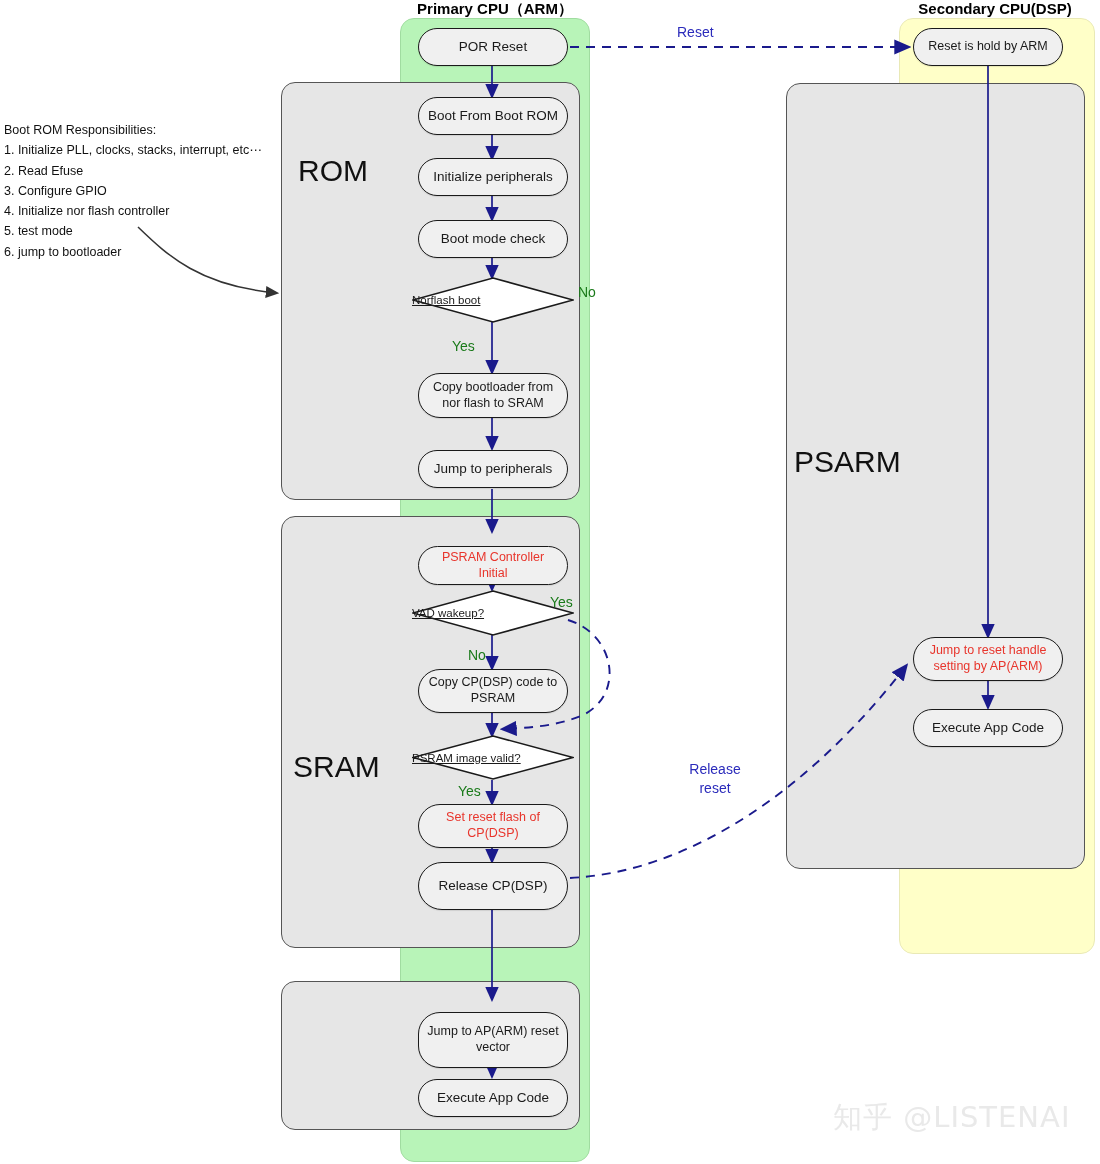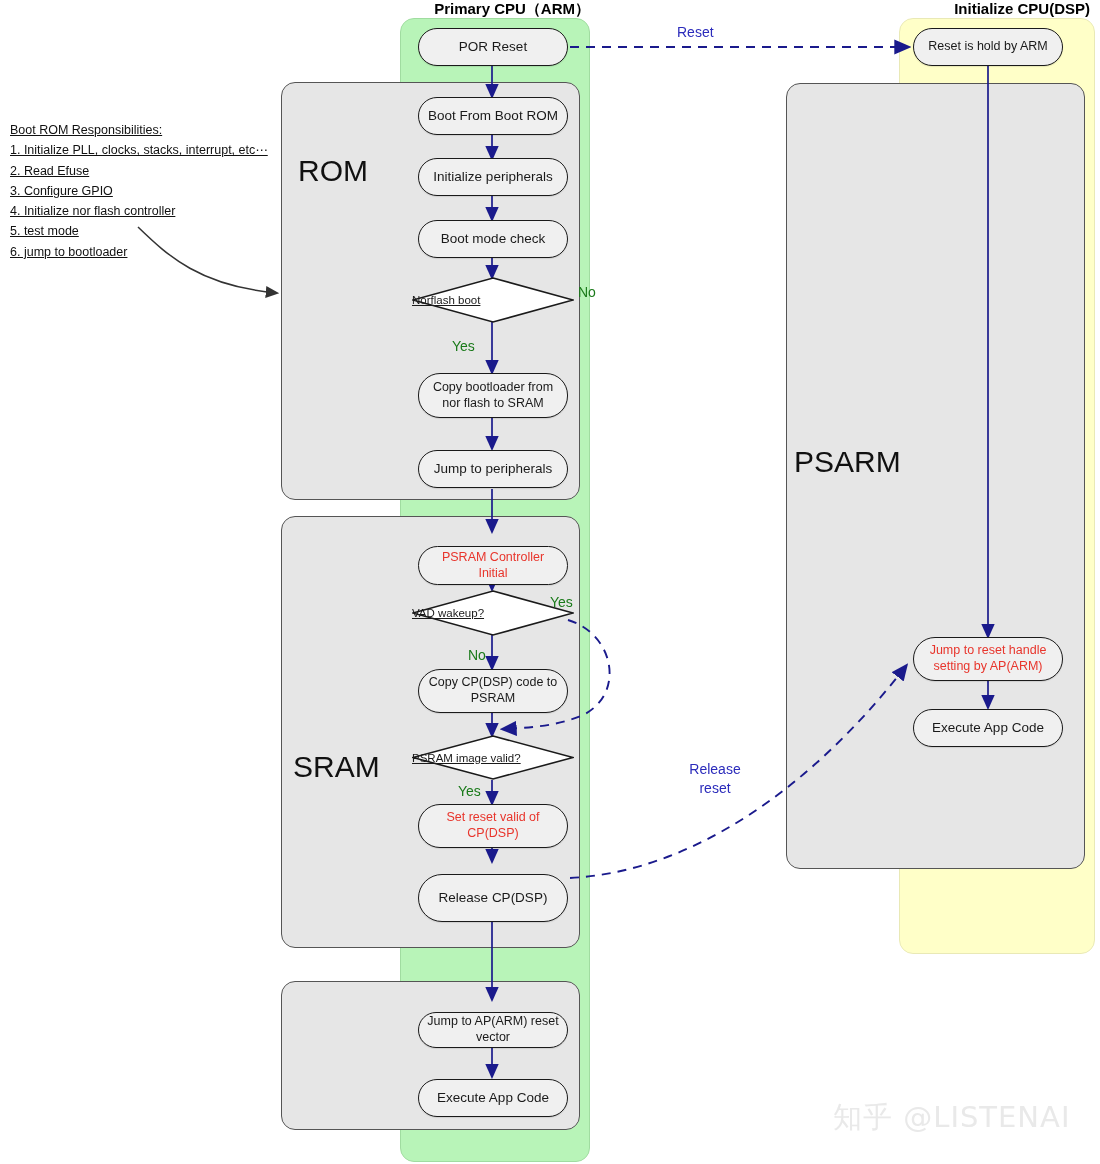--- a/index.html
+++ b/index.html
@@ -3,21 +3,21 @@
 <meta charset="utf-8">
 <style>
   html,body{margin:0;padding:0;background:#ffffff;}
   body{font-family:"Liberation Sans","DejaVu Sans",sans-serif;}
   #canvas{position:relative;width:1100px;height:1164px;overflow:hidden;background:#fff;}
 
   
   .lane{position:absolute;border-radius:14px;}
   .lane-primary{background:#9ef09e;opacity:.72;border:1px solid #7ccf7c;}
   .lane-secondary{background:#ffffa8;opacity:.62;border:1px solid #dcdc8a;}
-  .lane-title{position:absolute;font-weight:bold;font-size:15px;color:#000;text-align:right;white-space:nowrap;}
+  .lane-title{position:absolute;font-weight:bold;font-size:15px;color:#000;text-align:center;white-space:nowrap;}
 
   
   .memzone{position:absolute;background:#e6e6e6;border:1px solid #555;border-radius:14px;}
   .memzone-label{position:absolute;font-size:30px;color:#111;line-height:1.25;white-space:pre-line;}
 
   
   .node{position:absolute;background:#f0f0f0;border:1.4px solid #1a1a1a;border-radius:999px;
         display:flex;align-items:center;justify-content:center;text-align:center;
         font-size:13.5px;color:#1a1a1a;line-height:1.25;padding:16px 8px;box-sizing:border-box;
         box-shadow:0 1px 1px rgba(0,0,0,.10);}
@@ -44,37 +44,37 @@
   
   .watermark{position:absolute;font-size:29px;color:#e9e9e9;white-space:nowrap;
         letter-spacing:1px;font-family:"DejaVu Sans",sans-serif;}
 </style>
 </head>
 <body>
 
 <div id="canvas">
 
   <div class="lane-title" style="left:400px;top:0px;width:190px;">Primary CPU（ARM）</div>
-  <div class="lane-title" style="left:900px;top:0px;width:190px;">Initialize CPU(DSP)</div>
+  <div class="lane-title" style="left:900px;top:0px;width:190px;">Secondary CPU(DSP)</div>
 
   <div class="lane lane-primary" style="left:400px;top:18px;width:188px;height:1142px;"></div>
   <div class="lane lane-secondary" style="left:899px;top:18px;width:194px;height:934px;"></div>
 
   <div class="memzone" style="left:281px;top:82px;width:297px;height:416px;"></div>
   <div class="memzone-label" style="left:298px;top:152px;">ROM</div>
 
   <div class="memzone" style="left:281px;top:516px;width:297px;height:430px;"></div>
   <div class="memzone-label" style="left:293px;top:748px;">SRAM</div>
 
   <div class="memzone" style="left:281px;top:981px;width:297px;height:147px;"></div>
 
   <div class="memzone" style="left:786px;top:83px;width:297px;height:784px;"></div>
   <div class="memzone-label" style="left:794px;top:443px;">PSARM</div>
 
-  <div class="note" style="left:10px;top:120px;width:270px;text-decoration:underline;">Boot ROM Responsibilities:
+  <div class="note" style="left:4px;top:120px;width:270px;">Boot ROM Responsibilities:
 1. Initialize PLL, clocks, stacks, interrupt, etc⋯
 2. Read Efuse
 3. Configure GPIO
 4. Initialize nor flash controller
 5. test mode
 6. jump to bootloader</div>
 
   <svg id="wires" viewBox="0 0 1100 1164">
     <defs>
       <marker id="ablue" markerWidth="9" markerHeight="9" refX="7.2" refY="4" orient="auto">
@@ -156,25 +156,25 @@
 
   <div class="node sm" style="left:418px;top:669px;width:150px;height:44px;border-radius:22px;">Copy CP(DSP) code to PSRAM</div>
 
   <div class="diamond" style="left:412px;top:735px;width:162px;height:45px;">
     <svg width="162" height="45" viewBox="0 0 162 45">
       <polygon points="81,1 161,22.5 81,44 1,22.5" fill="#ffffff" stroke="#1a1a1a" stroke-width="1.6"></polygon>
     </svg>
     <div class="dlabel">PSRAM image valid?</div>
   </div>
 
-  <div class="node sm red" style="left:418px;top:804px;width:150px;height:44px;border-radius:22px;">Set reset valid of CP(DSP)</div>
+  <div class="node sm red" style="left:418px;top:804px;width:150px;height:44px;border-radius:22px;">Set reset flash of CP(DSP)</div>
 
-  <div class="node" style="left:418px;top:862px;width:150px;height:48px;margin-top:12px;">Release CP(DSP)</div>
+  <div class="node" style="left:418px;top:862px;width:150px;height:48px;">Release CP(DSP)</div>
 
-  <div class="node sm" style="left:418px;top:1012px;width:150px;height:36px;border-radius:22px;">Jump to AP(ARM) reset vector</div>
+  <div class="node sm" style="left:418px;top:1012px;width:150px;height:56px;border-radius:22px;">Jump to AP(ARM) reset vector</div>
 
   <div class="node" style="left:418px;top:1079px;width:150px;height:38px;">Execute App Code</div>
 
   <div class="node sm" style="left:913px;top:28px;width:150px;height:38px;">Reset is hold by ARM</div>
 
   <div class="node sm red" style="left:913px;top:637px;width:150px;height:44px;border-radius:22px;">Jump to reset handle setting by AP(ARM)</div>
 
   <div class="node" style="left:913px;top:709px;width:150px;height:38px;">Execute App Code</div>
 
   <div class="elabel" style="left:578px;top:284px;">No</div>

